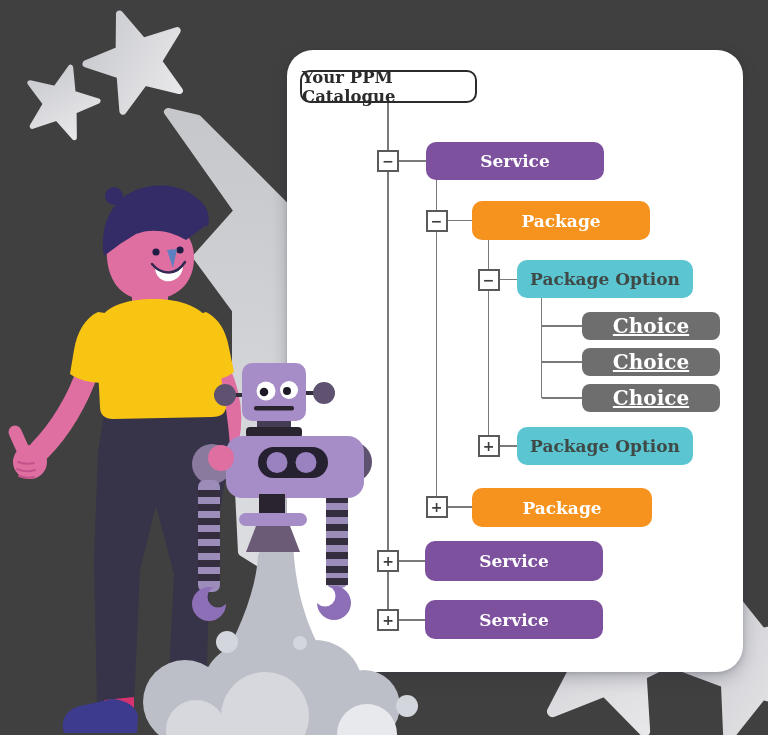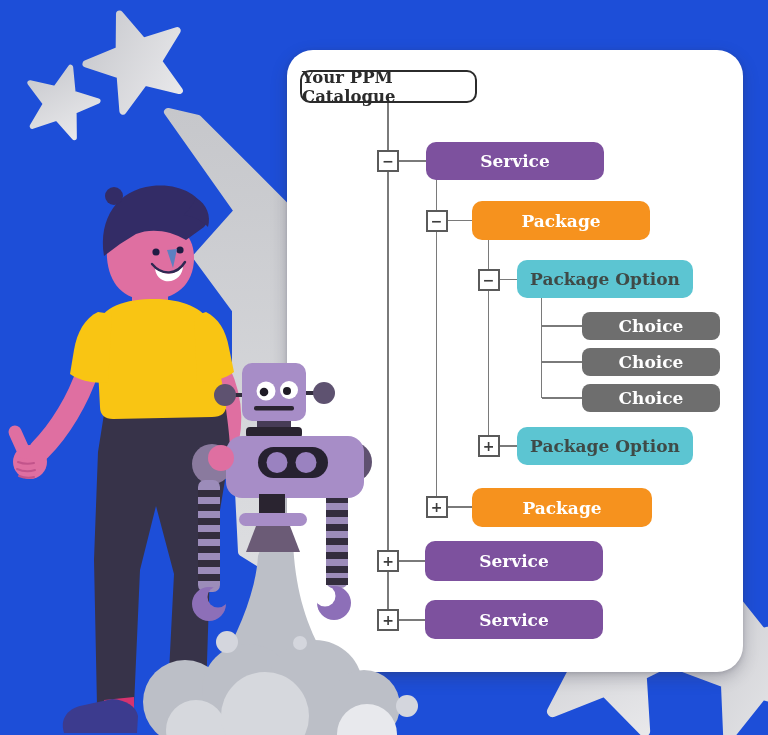--- a/index.html
+++ b/index.html
@@ -1,33 +1,33 @@
 <!DOCTYPE html>
 <html style="--line: #7a7a7a;"><head>
 <meta charset="utf-8">
 <style>
   html,body{margin:0;padding:0;background:#fff;}
-  .canvas{position:relative;width:768px;height:735px;background:#1d4ed8;overflow:hidden;
+  .canvas{position:relative;width:768px;height:735px;background:#404040;overflow:hidden;
           font-family:"DejaVu Serif","Liberation Serif",serif;}
   svg.layer{position:absolute;left:0;top:0;pointer-events:none;}
   #bg-layer{z-index:0;}
   #fig-layer{z-index:3;}
   .card{position:absolute;left:287px;top:50px;width:456px;height:622px;background:#ffffff;
         border-radius:26px;box-shadow:0 6px 16px rgba(50,50,70,.28),0 1px 4px rgba(50,50,70,.18);z-index:1;}
   .catalogue-label{position:absolute;left:13px;top:20px;width:177px;height:33px;
         border:2.5px solid #2b2b2b;border-radius:10px;background:#fff;display:flex;
         align-items:center;justify-content:center;font-weight:bold;font-size:16.5px;color:#2b2b2b;box-sizing:border-box;}
   .vline{position:absolute;width:1.8px;background:var(--line,#7a7a7a);}
   .hline{position:absolute;height:1.8px;background:var(--line,#7a7a7a);}
   .toggle{position:absolute;width:22px;height:22px;background:#fff;border:2px solid #5a5a5a;
         box-sizing:border-box;display:flex;align-items:center;justify-content:center;
         font-family:"DejaVu Sans","Liberation Sans",sans-serif;font-size:14px;font-weight:bold;color:#3d3d3d;line-height:1;cursor:pointer;}
   .node{position:absolute;border-radius:10px;display:flex;align-items:center;justify-content:center;
         font-weight:bold;font-size:17px;color:#fff;cursor:pointer;}
-  .node.small{border-radius:8px;font-size:17px;}
+  .node.small{border-radius:8px;font-size:20px;text-decoration:underline;}
 </style>
 </head>
 <body>
 
 <div class="canvas">
 
   <svg id="bg-layer" class="layer" width="768" height="735" viewBox="0 0 768 735">
     <defs>
       <linearGradient id="gStar" x1="0" y1="0" x2="1" y2="1">
         <stop offset="0" stop-color="#c5c6cb"></stop>

